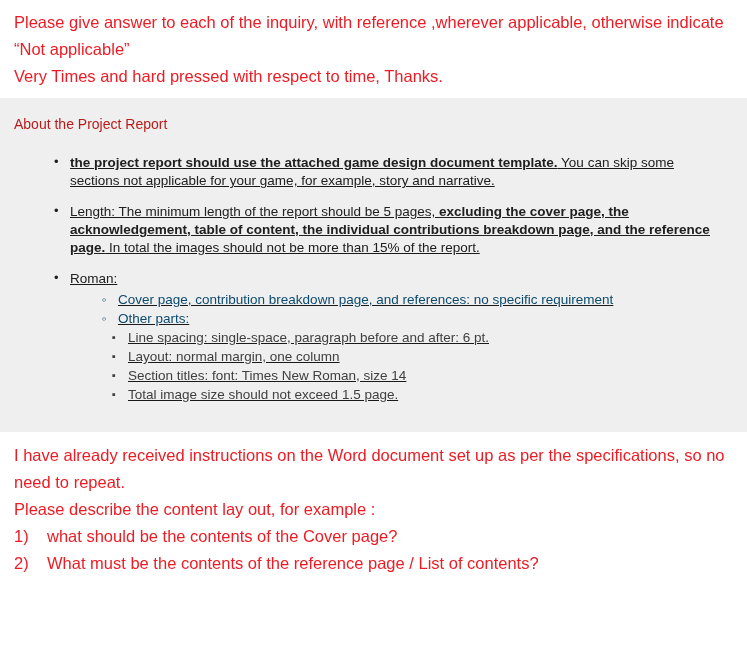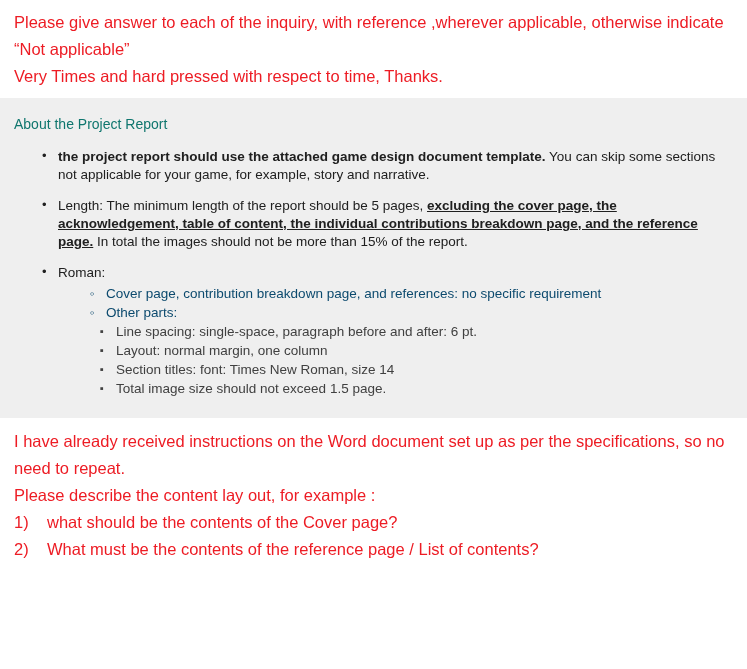--- a/index.html
+++ b/index.html
@@ -31,29 +31,30 @@
 
   
   .grey-panel {
     background: #EFEFEF;
     padding: 12px 14px 16px 14px;
     color: #1a1a1a;
   }
   .panel-heading {
     font-size: 14px;
     line-height: 20px;
-    color: #0f766e;
-    margin: 4px 0 14px 0;
+    color: #b91c1c;
+    margin: 4px 0 20px 0;
   }
 
   
   ul.lvl1 {
     list-style: none;
-    margin: 0;
+    margin: 12px;
     padding: 0 0 0 28px;
+    text-decoration: underline;
   }
   ul.lvl1 > li {
     position: relative;
     padding-left: 16px;
     font-size: 13.5px;
     line-height: 18px;
     color: #202020;
     margin-bottom: 13px;
   }
   ul.lvl1 > li:before {

